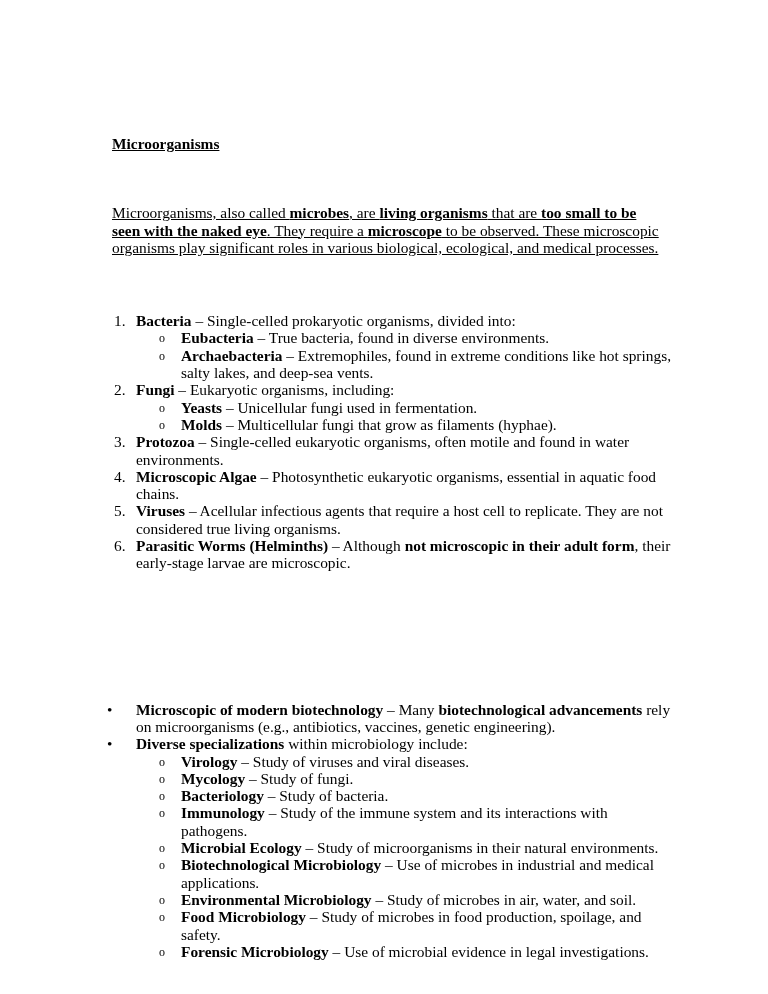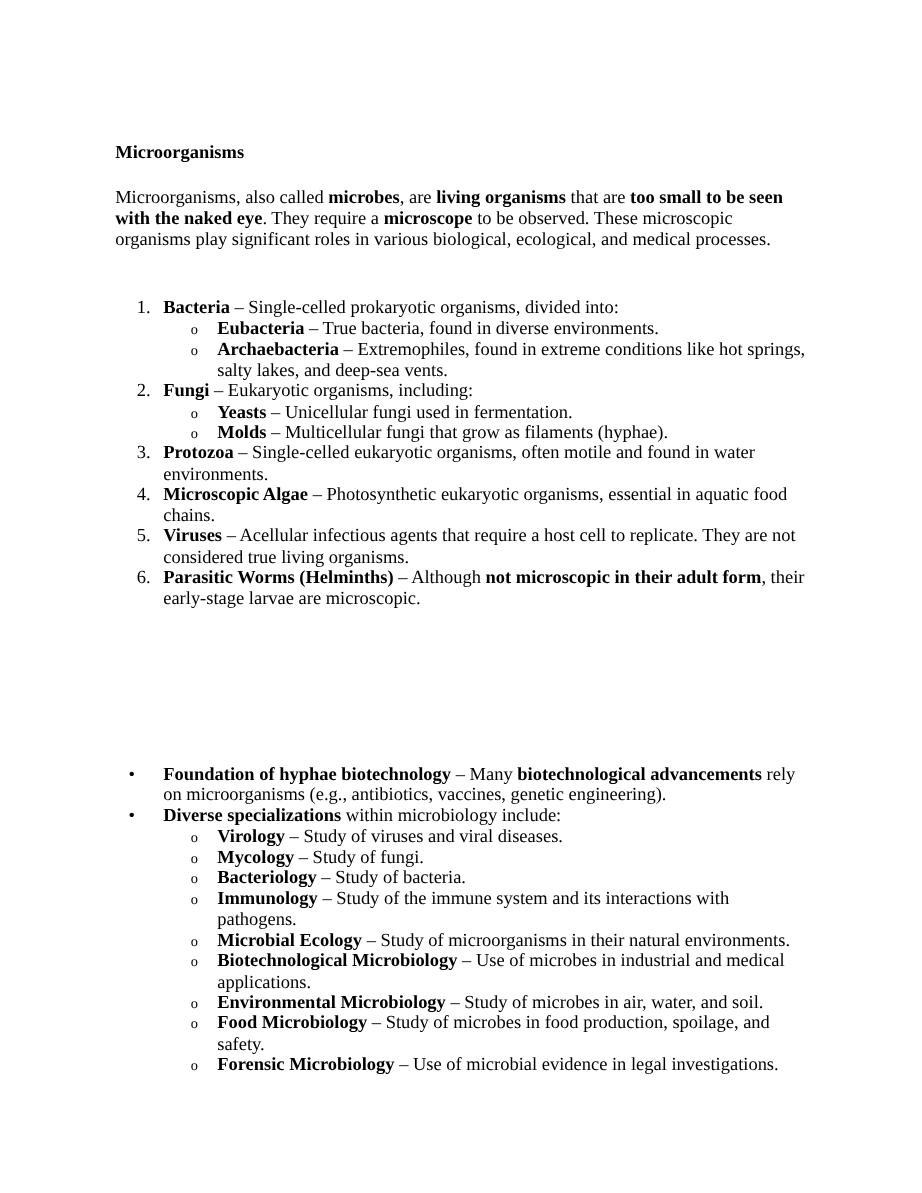--- a/index.html
+++ b/index.html
@@ -1,19 +1,19 @@
 <!DOCTYPE html>
 <html><head>
 <meta charset="utf-8">
 <style>
   html, body { margin: 0; padding: 0; background: #ffffff; }
   body { width: 768px; height: 994px; position: relative; overflow: hidden;
          font-family: "Liberation Serif", "DejaVu Serif", serif; color: #000; font-size: 15.4px; line-height: 17.3px; }
   .page { position: absolute; left: 96px; top: 119px; width: 580px; }
-  p { margin: 0; }
+  p { margin: 16px; text-decoration: underline; }
   .h { font-weight: bold; }
   .gap-1 { height: 20px; }
   .gap-big { height: 69px; }
   ol.main { margin: 0; padding: 0; list-style: none; }
   ol.main > li { position: relative; padding-left: 40px; }
   ol.main > li > .num { position: absolute; left: 18px; top: 0; }
   ul.sub { margin: 0; padding: 0; list-style: none; }
   ul.sub > li { position: relative; padding-left: 45px; }
   ul.sub > li > .mk { position: absolute; left: 23px; top: 1px; font-size: 12px; }
   ul.bul { margin: 0; padding: 0; list-style: none; }
@@ -75,21 +75,21 @@
 
   <div class="gap-1"></div>
 
   <div class="gap-1"></div>
 
   <div class="gap-1"></div>
 
   <ul class="bul">
     <li>
       <span class="dot">•</span>
-      <b>Foundation of hyphae biotechnology</b><span> – Many </span><b>biotechnological advancements</b><span> rely on microorganisms (e.g., antibiotics, vaccines, genetic engineering).</span>
+      <b>Microscopic of modern biotechnology</b><span> – Many </span><b>biotechnological advancements</b><span> rely on microorganisms (e.g., antibiotics, vaccines, genetic engineering).</span>
     </li>
     <li>
       <span class="dot">•</span>
       <b>Diverse specializations</b><span> within microbiology include:</span>
       <ul class="sub">
         <li><span class="mk">o</span><b>Virology</b><span> – Study of viruses and viral diseases.</span></li>
         <li><span class="mk">o</span><b>Mycology</b><span> – Study of fungi.</span></li>
         <li><span class="mk">o</span><b>Bacteriology</b><span> – Study of bacteria.</span></li>
         <li><span class="mk">o</span><b>Immunology</b><span> – Study of the immune system and its interactions with pathogens.</span></li>
         <li><span class="mk">o</span><b>Microbial Ecology</b><span> – Study of microorganisms in their natural environments.</span></li>

